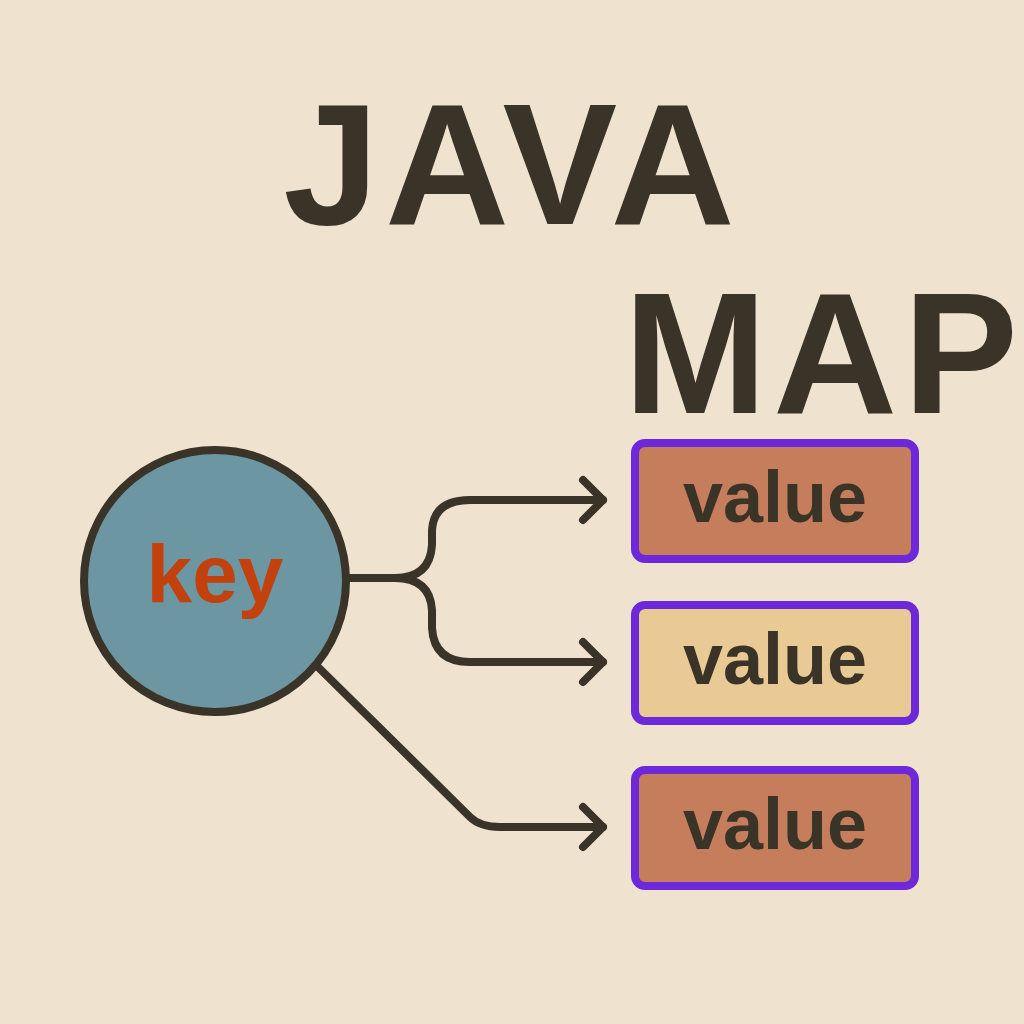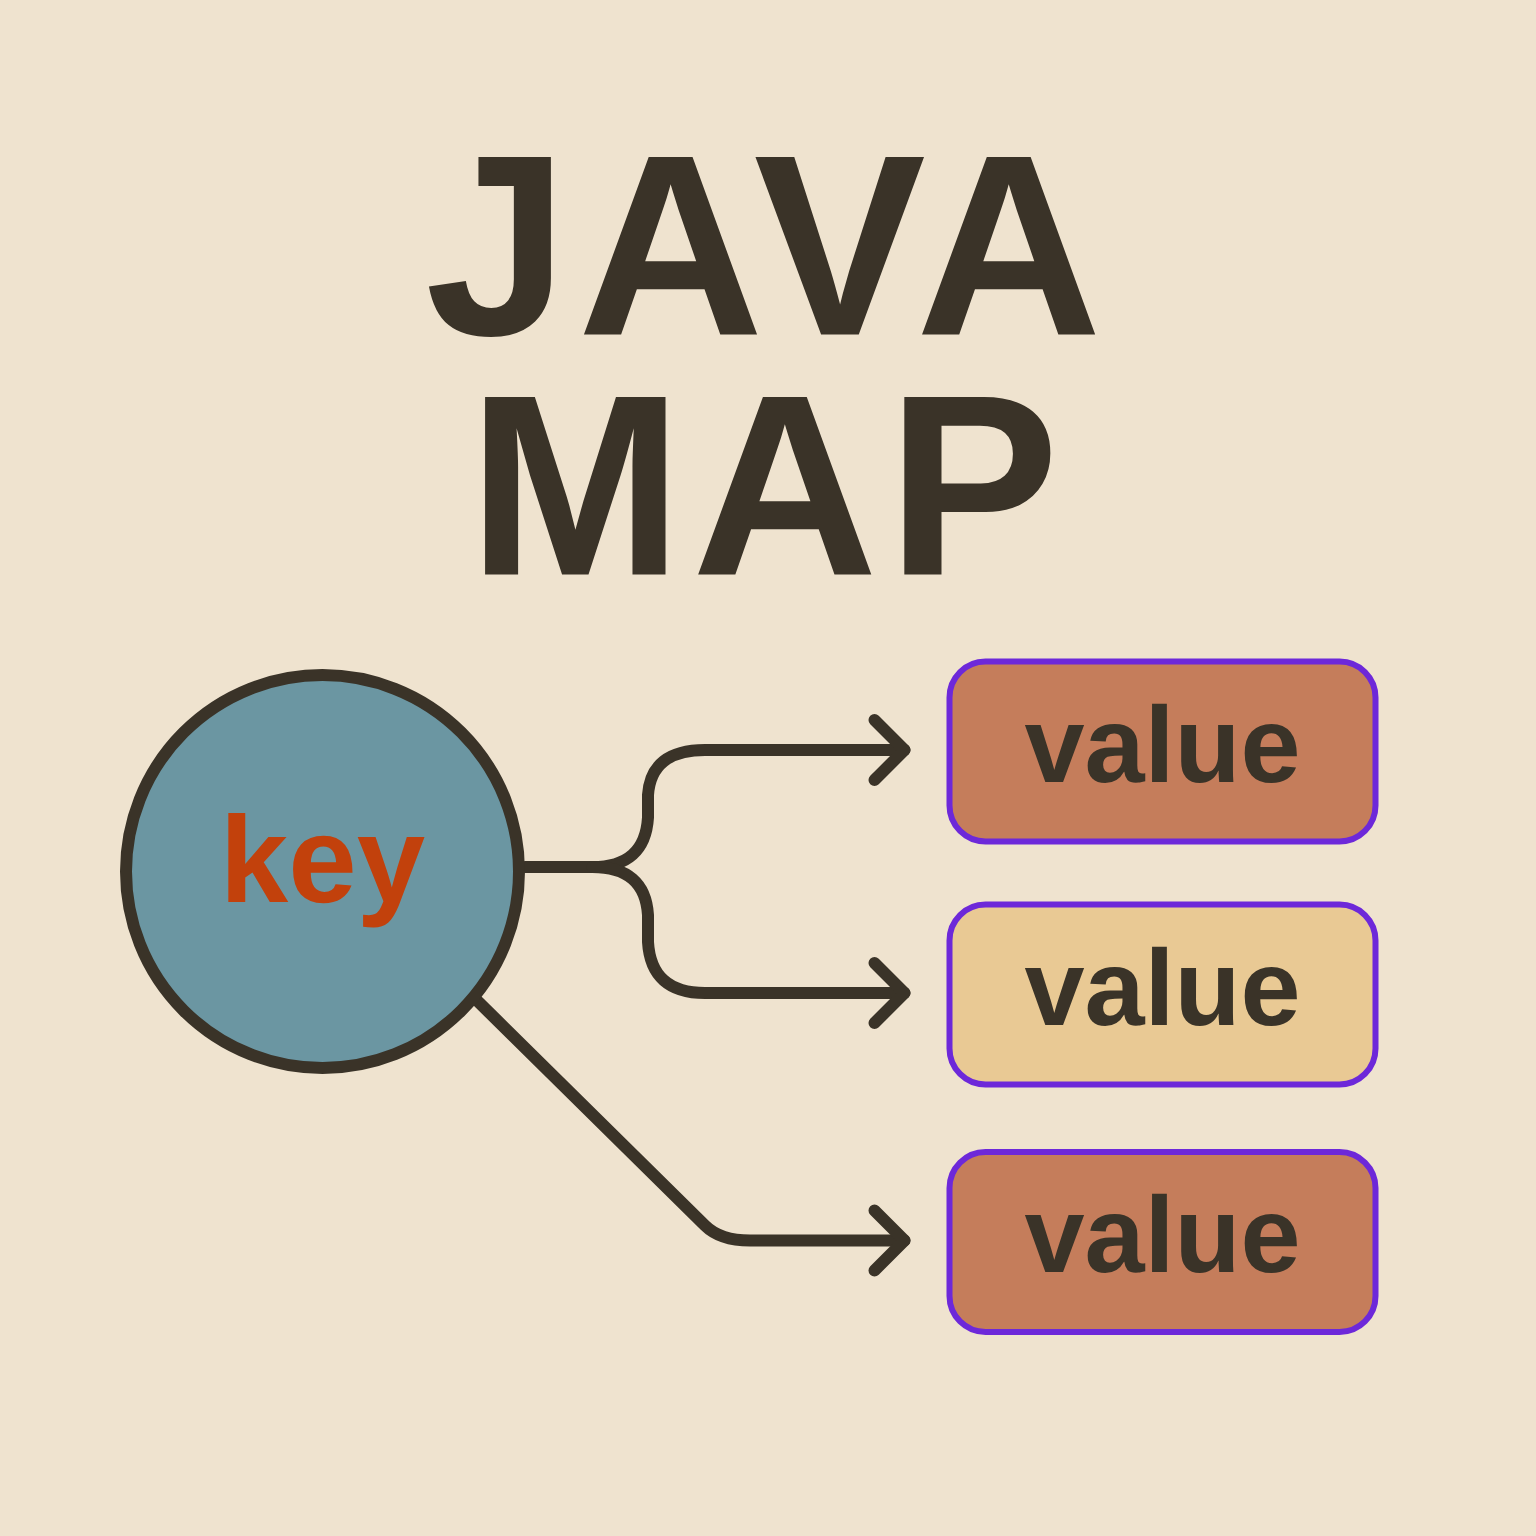--- a/index.html
+++ b/index.html
@@ -1,22 +1,22 @@
 <!DOCTYPE html>
 <html><head>
 <meta charset="utf-8">
 <style>
   html, body { margin:0; padding:0; }
   body { width:1024px; height:1024px; background:#efe3cf; position:relative; overflow:hidden; font-family:"Liberation Sans", sans-serif; }
   .title { position:absolute; left:0; width:1024px; text-align:center; color:#3a3328; font-weight:700; font-size:172px; line-height:1; letter-spacing:6px; }
   #t1 { top:78px;text-align:center; }
-  #t2 { top:238px; }
+  #t2 { top:267px;text-align:right; }
   svg.diagram { position:absolute; left:0; top:0; }
   .key-label { position:absolute; left:80px; top:446px; width:270px; height:270px; display:flex; align-items:center; justify-content:center; font-weight:700; font-size:82px; color:#c2410c; padding-bottom:14px; box-sizing:border-box; }
-  .value-box { position:absolute; left:631px; width:288px; height:124px; box-sizing:border-box; border:4px solid #6d28d9; border-radius:26px; display:flex; align-items:center; justify-content:center; font-weight:700; font-size:72px; color:#3a3328; padding-bottom:8px; }
+  .value-box { position:absolute; left:631px; width:288px; height:124px; box-sizing:border-box; border:8px solid #6d28d9; border-radius:14px; display:flex; align-items:center; justify-content:center; font-weight:700; font-size:72px; color:#3a3328; padding-bottom:8px; }
 </style>
 </head>
 <body>
 
 <div id="t1" class="title">JAVA</div>
 <div id="t2" class="title">MAP</div>
 
 <svg class="diagram" width="1024" height="1024" viewBox="0 0 1024 1024">
   <g fill="none" stroke="#3a3328" stroke-width="8" stroke-linecap="round" stroke-linejoin="round">
 

